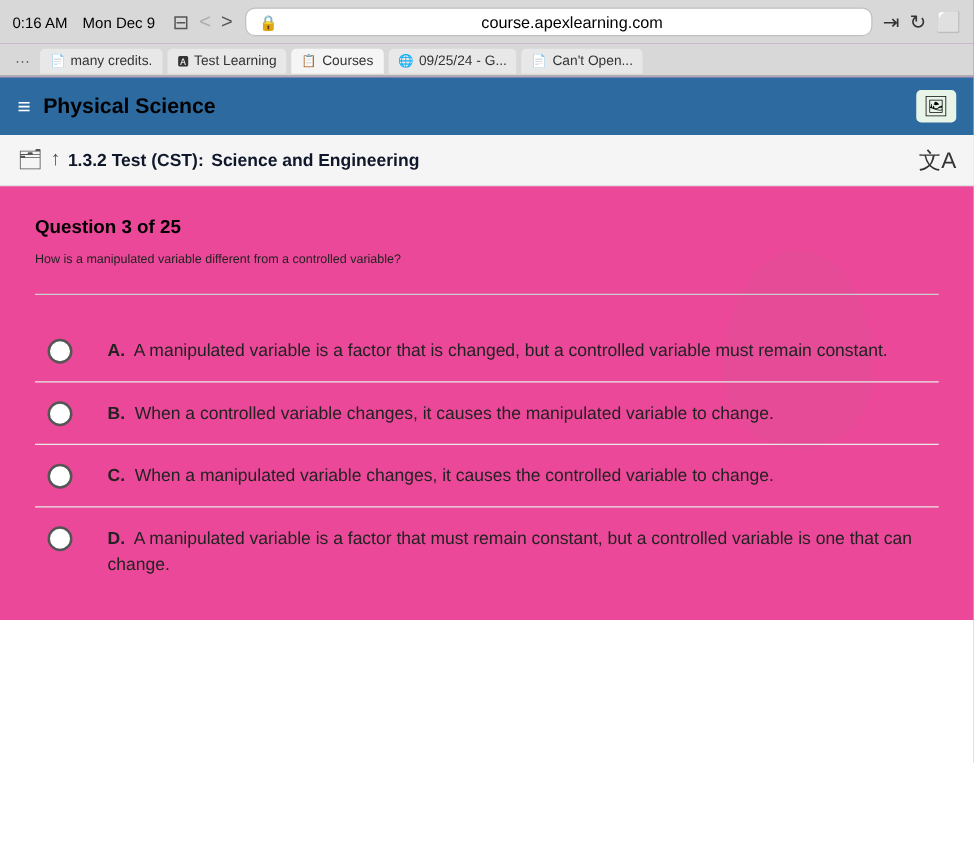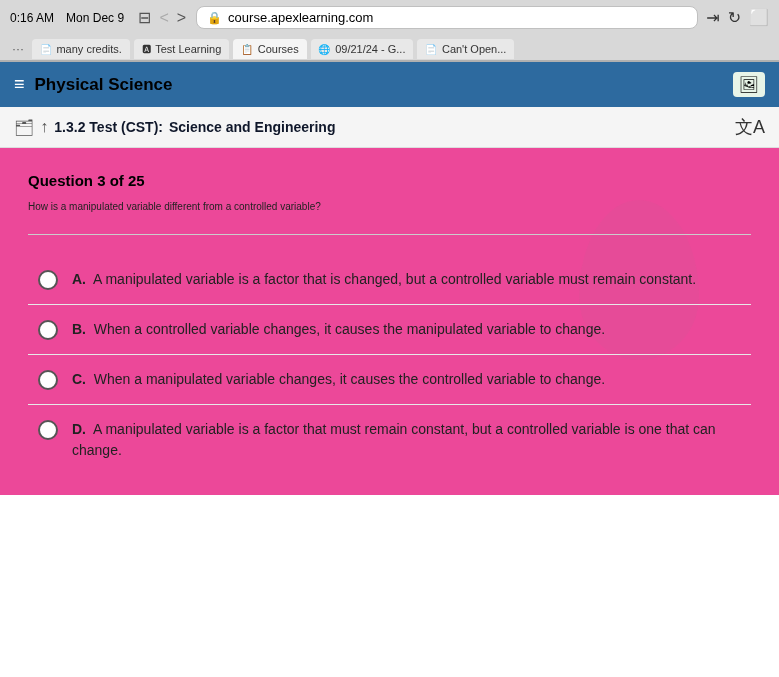--- a/index.html
+++ b/index.html
@@ -64,21 +64,21 @@
       font-size: 13px;
     }
 
     .lock-icon {
       color: #555;
       font-size: 12px;
     }
 
     .address-text {
       flex: 1;
-      text-align: left;
+      text-align: center;
       font-size: 13px;
       color: #000;
     }
 
     .browser-actions {
       display: flex;
       gap: 8px;
       align-items: center;
     }
 
@@ -225,21 +225,21 @@
     
     .answer-options {
       display: flex;
       flex-direction: column;
       gap: 0;
     }
 
     .answer-option {
       display: flex;
       align-items: flex-start;
-      gap: 14px;
+      gap: 28px;
       padding: 14px 10px;
       border-bottom: 1px solid #e8e8e8;
       cursor: pointer;
     }
 
     .answer-option:last-child {
       border-bottom: none;
     }
 
     .radio-circle {
@@ -320,21 +320,21 @@
     <div class="tab-item">
       <span class="tab-favicon">🅰</span>
       <span>Test Learning</span>
     </div>
     <div class="tab-item active">
       <span class="tab-favicon">📋</span>
       <span>Courses</span>
     </div>
     <div class="tab-item">
       <span class="tab-favicon">🌐</span>
-      <span>09/21/24 - G...</span>
+      <span>09/25/24 - G...</span>
     </div>
     <div class="tab-item">
       <span class="tab-favicon">📄</span>
       <span>Can't Open...</span>
     </div>
   </div>
 </div>
 
 <div class="app-header">
   <div class="app-header-left">

